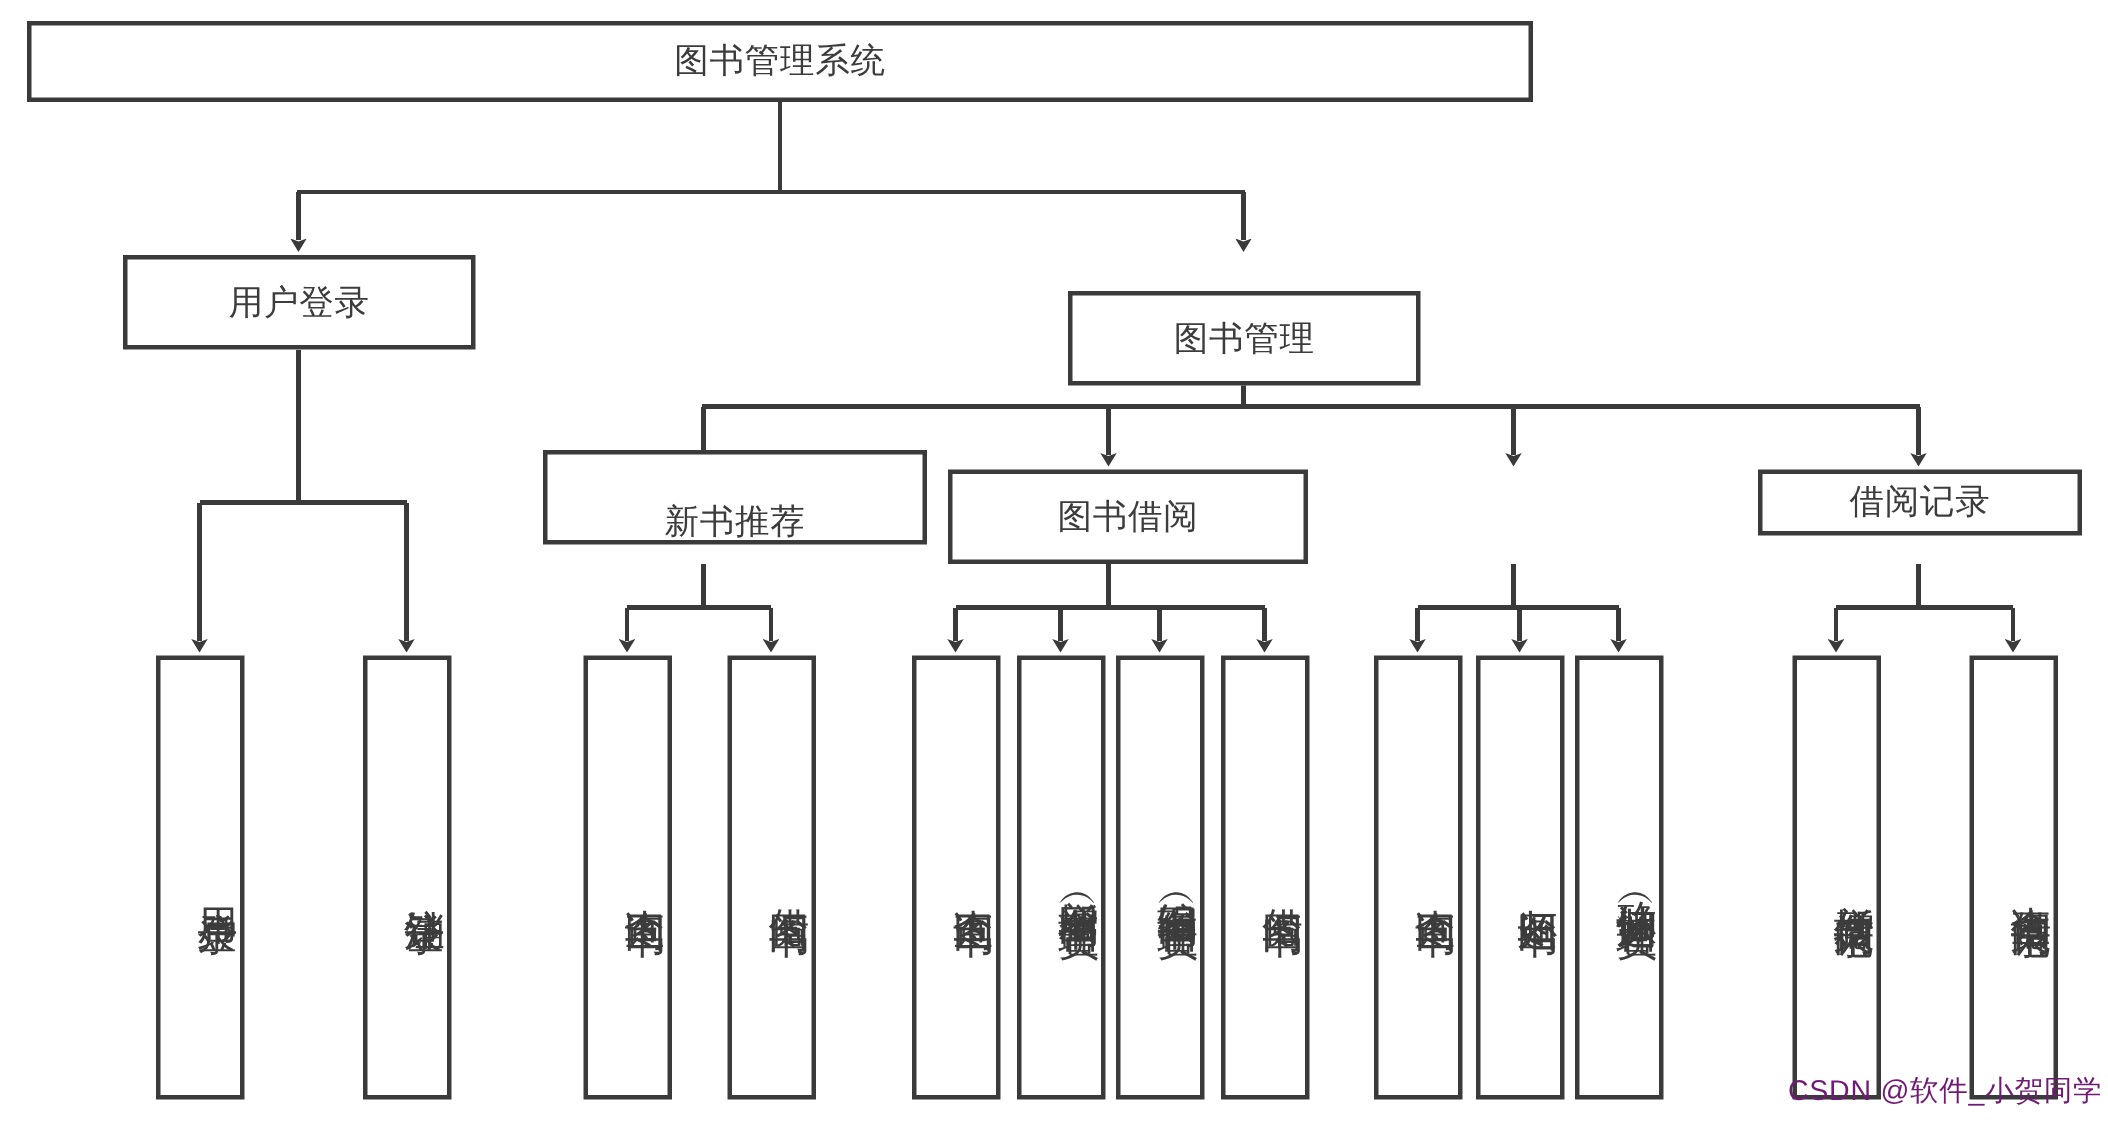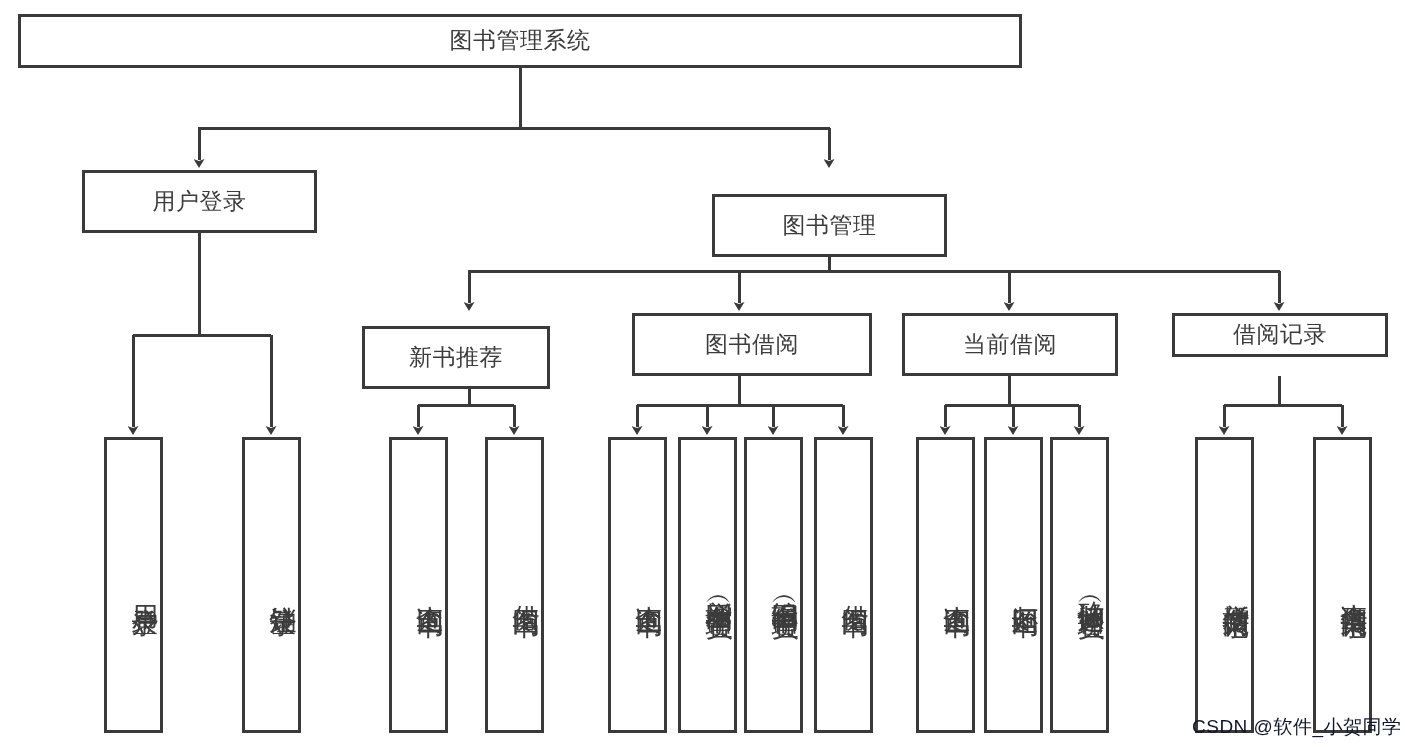--- a/index.html
+++ b/index.html
@@ -54,21 +54,21 @@
   .node.vert .vlabel {
     writing-mode: vertical-rl;
     text-orientation: upright;
     display: block;
   }
   .watermark {
     position: absolute;
     left: 1192px;
     top: 714px;
     font-size: 19px;
-    color: #0f172a;
+    color: #701a75;
     white-space: nowrap;
     letter-spacing: 0.5px;
   }
 </style>
 </head>
 <body>
 
 <div id="canvas">
 
   <svg id="edges" viewBox="0 0 1405 747" width="1405" height="747" xmlns="http://www.w3.org/2000/svg">
@@ -125,28 +125,25 @@
     <span>图书管理系统</span>
   </div>
 
   <div class="node horiz" style="left:82px; top:170px; width:235px; height:63px;">
     <span>用户登录</span>
   </div>
   <div class="node horiz" style="left:712px; top:170px; width:235px; height:63px;margin-top:24px;">
     <span>图书管理</span>
   </div>
 
-  <div class="node horiz" style="left:362px; top:326px; width:188px; height:63px;">
+  <div class="node horiz" style="left:362px; top:300px; width:256px; height:63px;align-items:flex-end;">
     <span>新书推荐</span>
   </div>
   <div class="node horiz" style="left:632px; top:313px; width:240px; height:63px;">
     <span>图书借阅</span>
-  </div>
-  <div class="node horiz" style="left:902px; top:313px; width:216px; height:63px;">
-    <span>当前借阅</span>
   </div>
   <div class="node horiz" style="left:1172px; top:313px; width:216px; height:44px;">
     <span>借阅记录</span>
   </div>
 
   <div class="node vert" style="left:104px; top:437px; width:59px; height:296px;">
     <span class="vlabel">用户登录</span>
   </div>
   <div class="node vert" style="left:242px; top:437px; width:59px; height:296px;">
     <span class="vlabel">注销登录</span>

